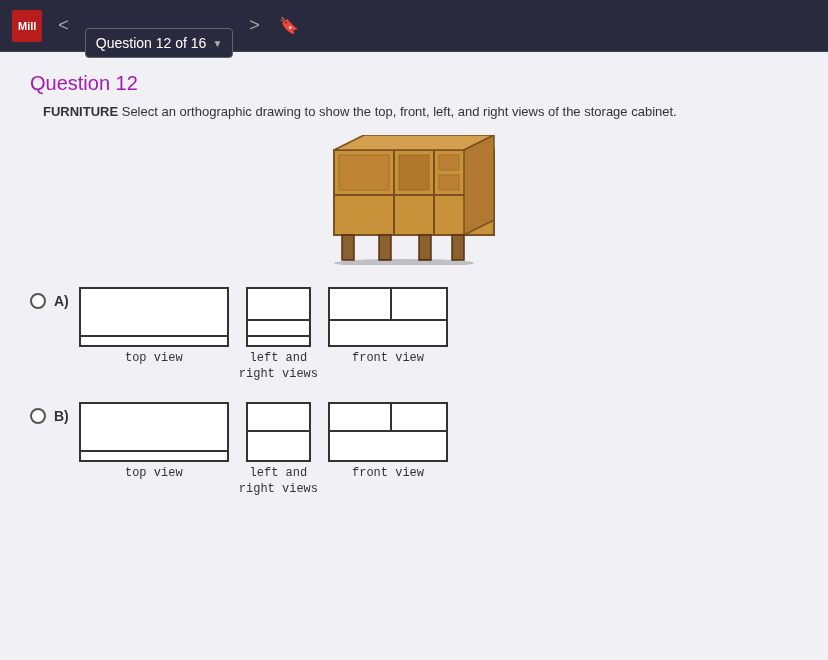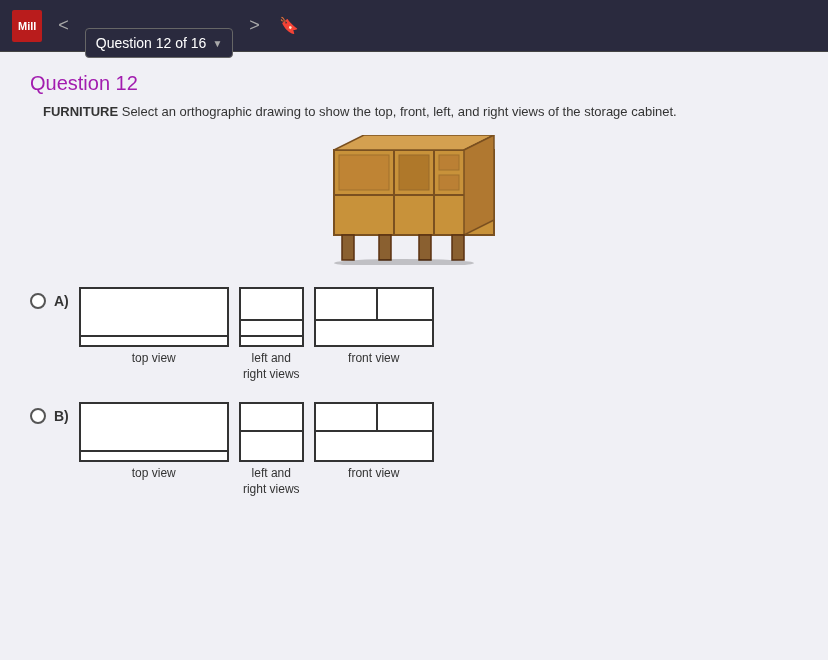--- a/index.html
+++ b/index.html
@@ -154,20 +154,21 @@
     .views-container {
       display: flex;
       gap: 10px;
       align-items: flex-start;
     }
 
     .view-item {
       display: flex;
       flex-direction: column;
       align-items: center;
+      font-family: Liberation Mono, monospace;
     }
 
     .view-label {
       font-size: 12px;
       color: #333;
       margin-top: 4px;
       text-align: center;
       line-height: 1.3;
     }
 

